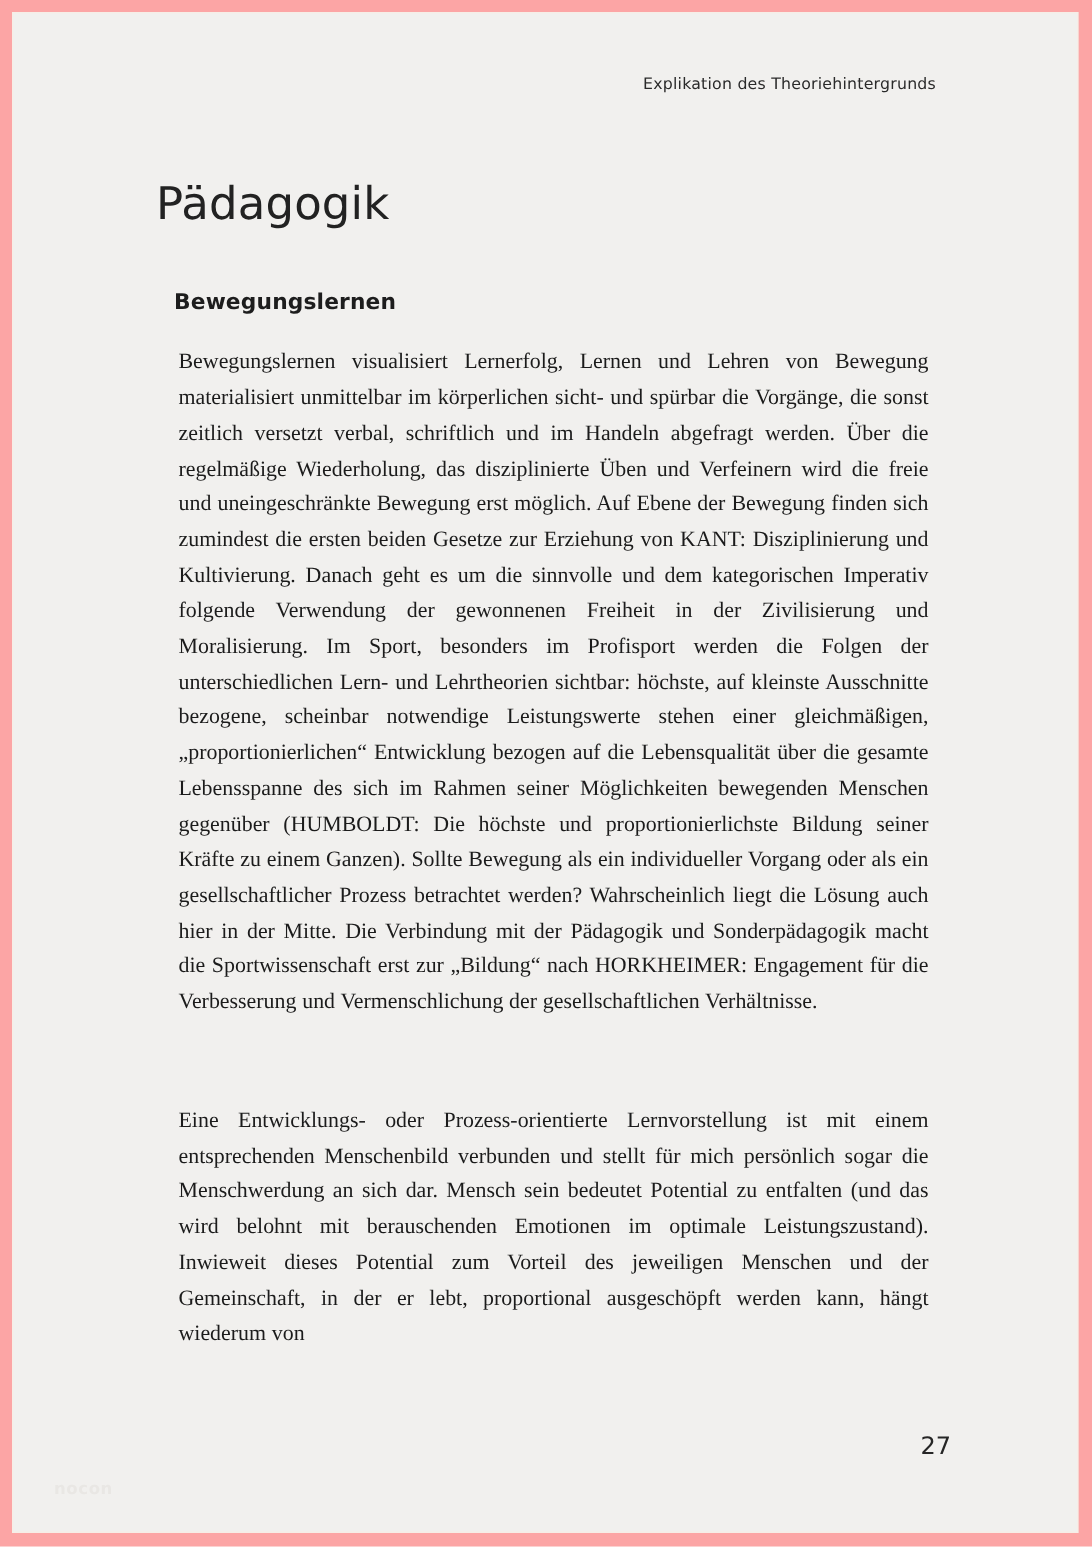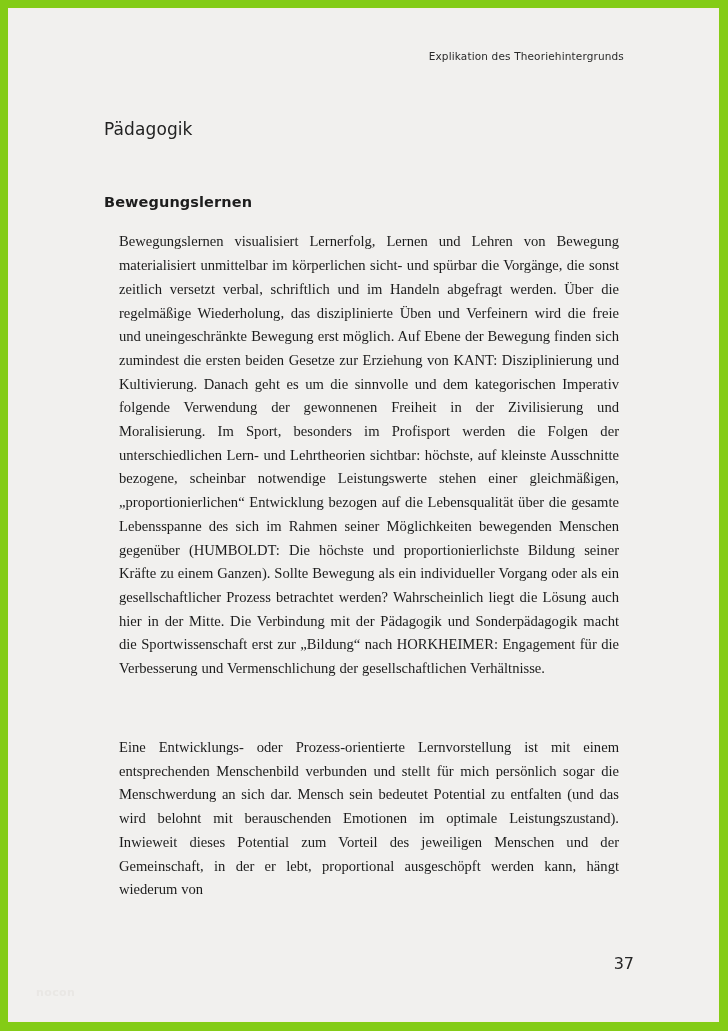--- a/index.html
+++ b/index.html
@@ -14,21 +14,21 @@
     overflow: hidden;
     font-family: "Liberation Sans", sans-serif;
   }
 
   
   #page-frame {
     position: relative;
     box-sizing: border-box;
     width: 728px;
     height: 1031px;
-    background: #84cc16;
+    background: #fca5a5;
     padding: 8px 9px 9px 8px;
   }
 
   #page-inner {
     position: relative;
     box-sizing: border-box;
     width: 100%;
     height: 100%;
     background: #f1f0ee;
     overflow: hidden;
@@ -66,36 +66,36 @@
   }
 
   h1#chapter-title {
     margin: 0;
     padding: 0;
     position: absolute;
     top: 112px;
     left: 0;
     font-family: "DejaVu Sans", sans-serif;
     font-weight: 400;
-    font-size: 17px;
+    font-size: 30px;
     line-height: 1.1;
     color: #222222;
     letter-spacing: 0.1px;
   }
 
   .section {
     position: absolute;
     left: 0;
     width: 530px;
   }
   #section-1 { top: 186px; }
   #section-2 { top: 713px; }
 
   h2.section-heading {
-    margin: 0 0 19px 0;
+    margin: 0 0 19px 12px;
     font-family: "DejaVu Sans", sans-serif;
     font-weight: 700;
     font-size: 14.5px;
     line-height: 1.2;
     color: #1d1d1d;
     letter-spacing: 0.1px;
   }
   #section-2 h2.section-heading { margin-bottom: 23px; }
 
   p.body-text {
@@ -151,20 +151,20 @@
 
       <div class="section" id="section-1">
         <h2 class="section-heading">Bewegungslernen</h2>
         <p class="body-text">Bewegungslernen visualisiert Lernerfolg, Lernen und Lehren von Bewegung materialisiert unmittelbar im körperlichen sicht- und spürbar die Vorgänge, die sonst zeitlich versetzt verbal, schriftlich und im Handeln abgefragt werden. Über die regelmäßige Wiederholung, das disziplinierte Üben und Verfeinern wird die freie und uneingeschränkte Bewegung erst möglich. Auf Ebene der Bewegung finden sich zumindest die ersten beiden Gesetze zur Erziehung von KANT: Disziplinierung und Kultivierung. Danach geht es um die sinnvolle und dem kategorischen Imperativ folgende Verwendung der gewonnenen Freiheit in der Zivilisierung und Moralisierung. Im Sport, besonders im Profisport werden die Folgen der unterschiedlichen Lern- und Lehrtheorien sichtbar: höchste, auf kleinste Ausschnitte bezogene, scheinbar notwendige Leistungswerte stehen einer gleichmäßigen, „proportionierlichen“ Entwicklung bezogen auf die Lebensqualität über die gesamte Lebensspanne des sich im Rahmen seiner Möglichkeiten bewegenden Menschen gegenüber (HUMBOLDT: Die höchste und proportionierlichste Bildung seiner Kräfte zu einem Ganzen). Sollte Bewegung als ein individueller Vorgang oder als ein gesellschaftlicher Prozess betrachtet werden? Wahrscheinlich liegt  die Lösung auch hier in der Mitte. Die Verbindung mit der Pädagogik und Sonderpädagogik macht die Sportwissenschaft erst zur „Bildung“ nach HORKHEIMER: Engagement für die Verbesserung und Vermenschlichung der gesellschaftlichen Verhältnisse.</p>
       </div>
 
       <div class="section" id="section-2">
         <p class="body-text">Eine Entwicklungs- oder Prozess-orientierte Lernvorstellung ist mit einem entsprechenden Menschenbild verbunden und stellt für mich persönlich sogar die Menschwerdung an sich dar. Mensch sein bedeutet Potential zu entfalten (und das wird belohnt mit berauschenden Emotionen im optimale Leistungszustand). Inwieweit dieses Potential zum Vorteil des jeweiligen Menschen und der Gemeinschaft, in der er lebt, proportional ausgeschöpft werden kann, hängt wiederum von</p>
       </div>
 
-      <div id="folio">37</div>
+      <div id="folio">27</div>
 
     </div>
 
     <div id="watermark">nocon</div>
 
   </div>
 </div>
 
 </body></html>

